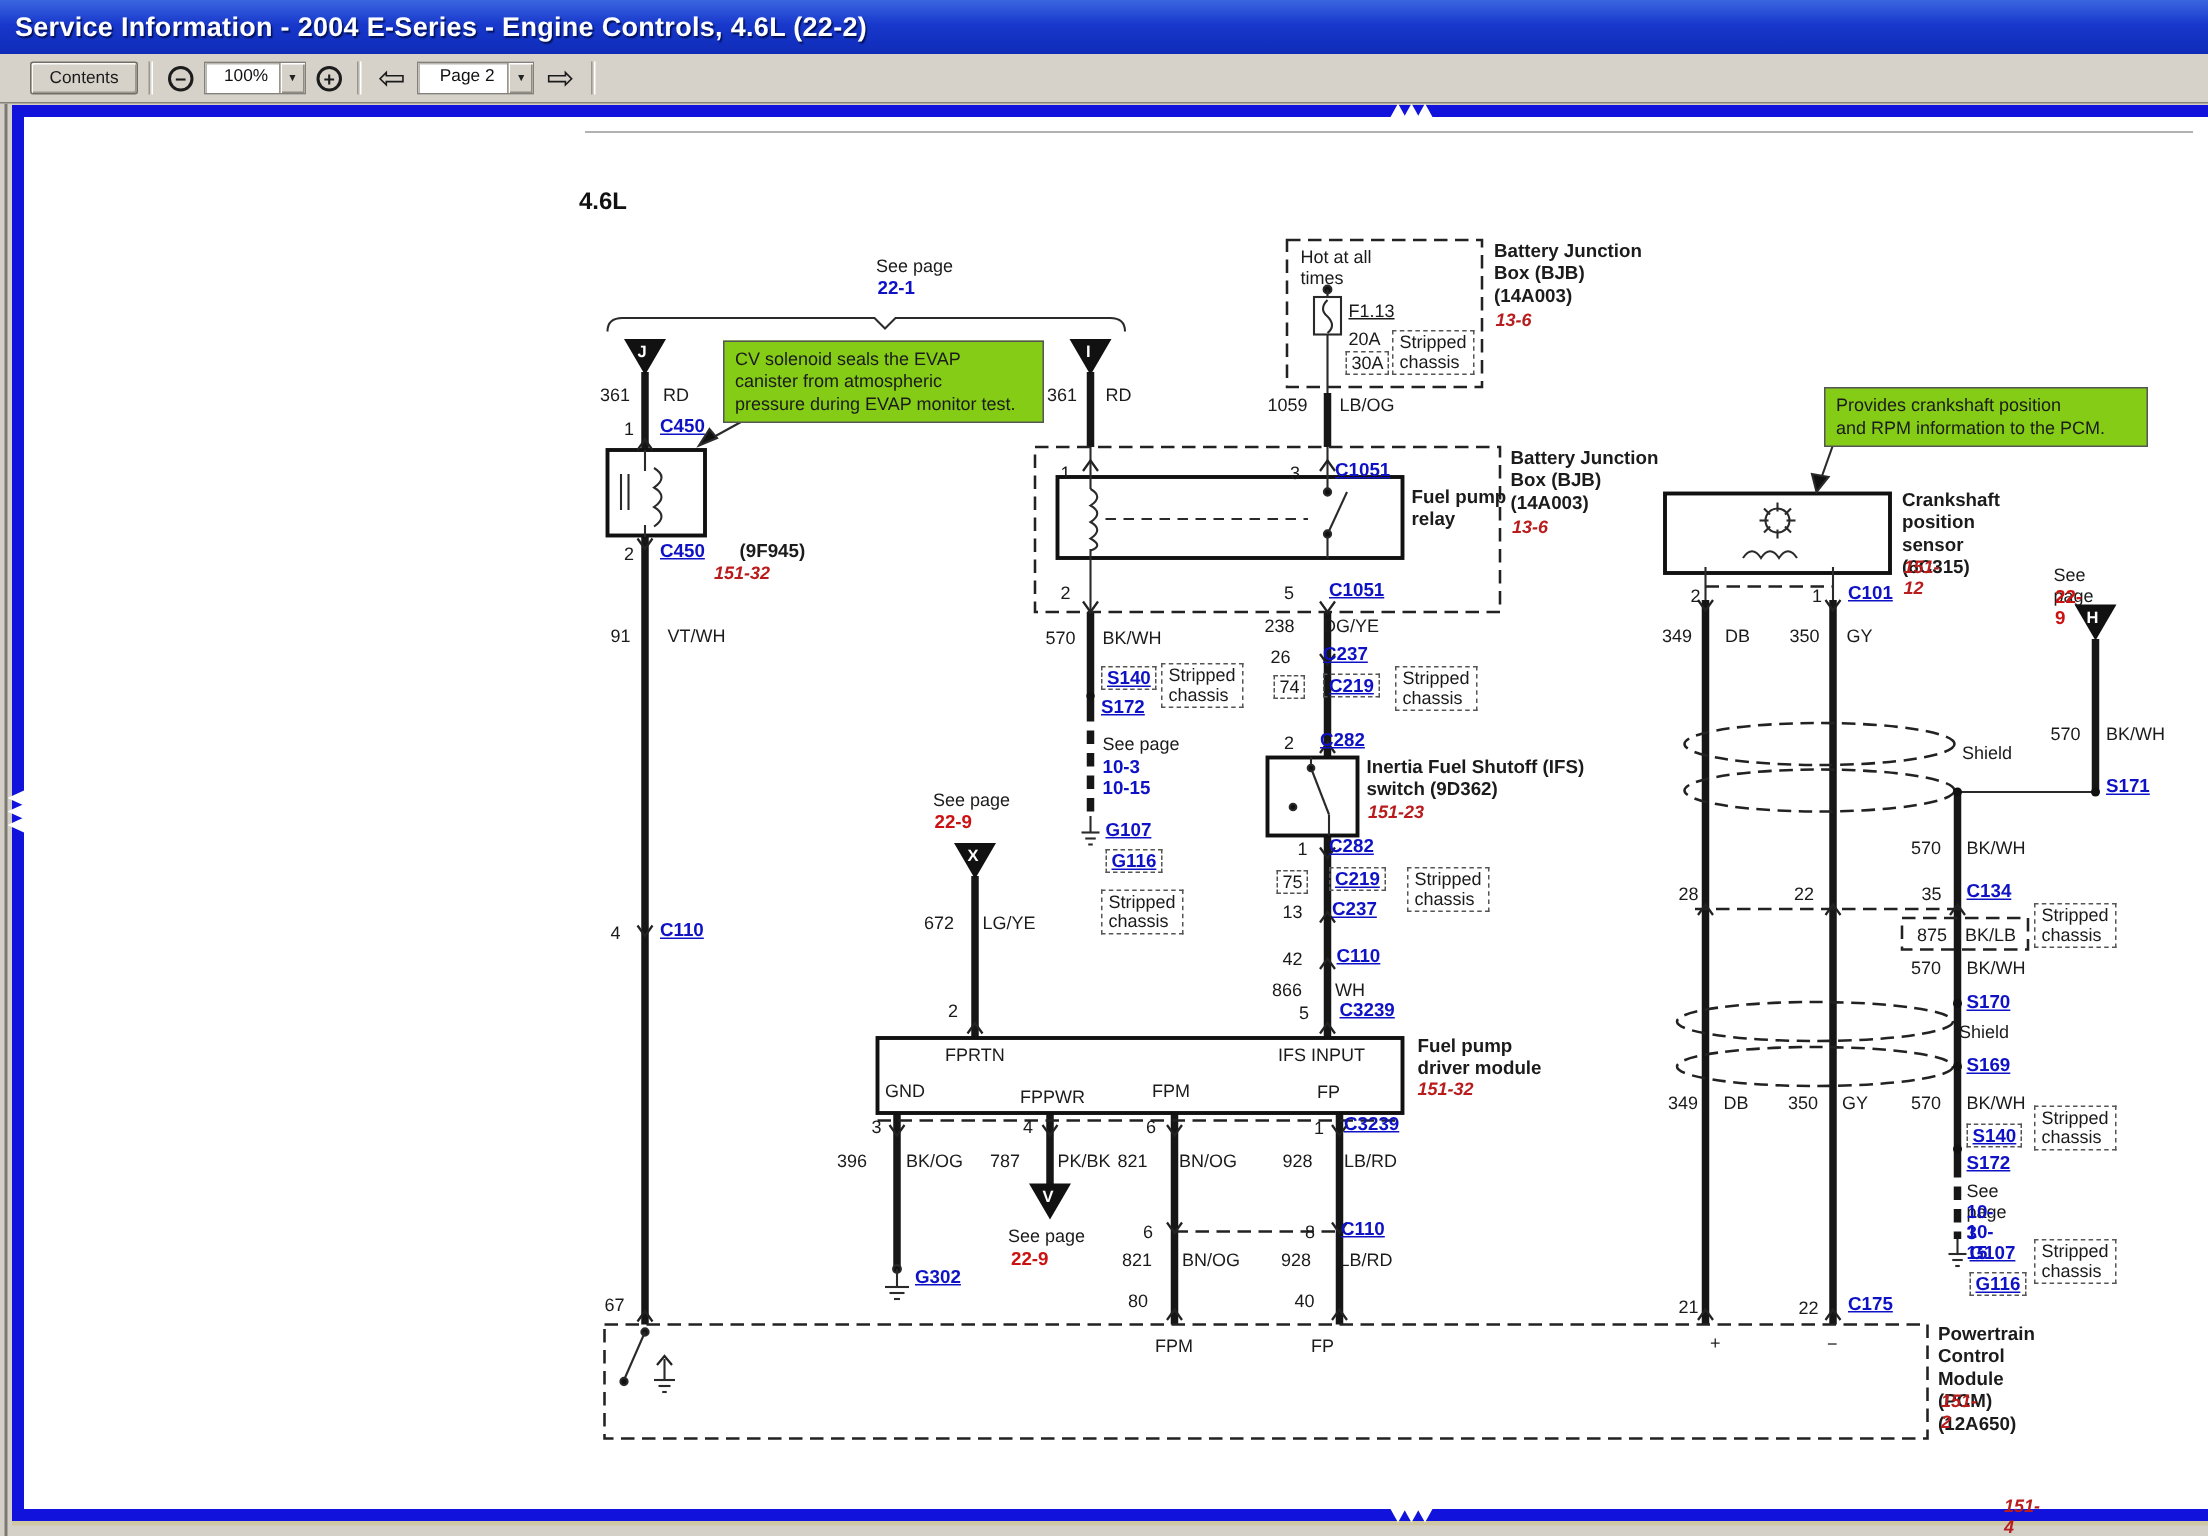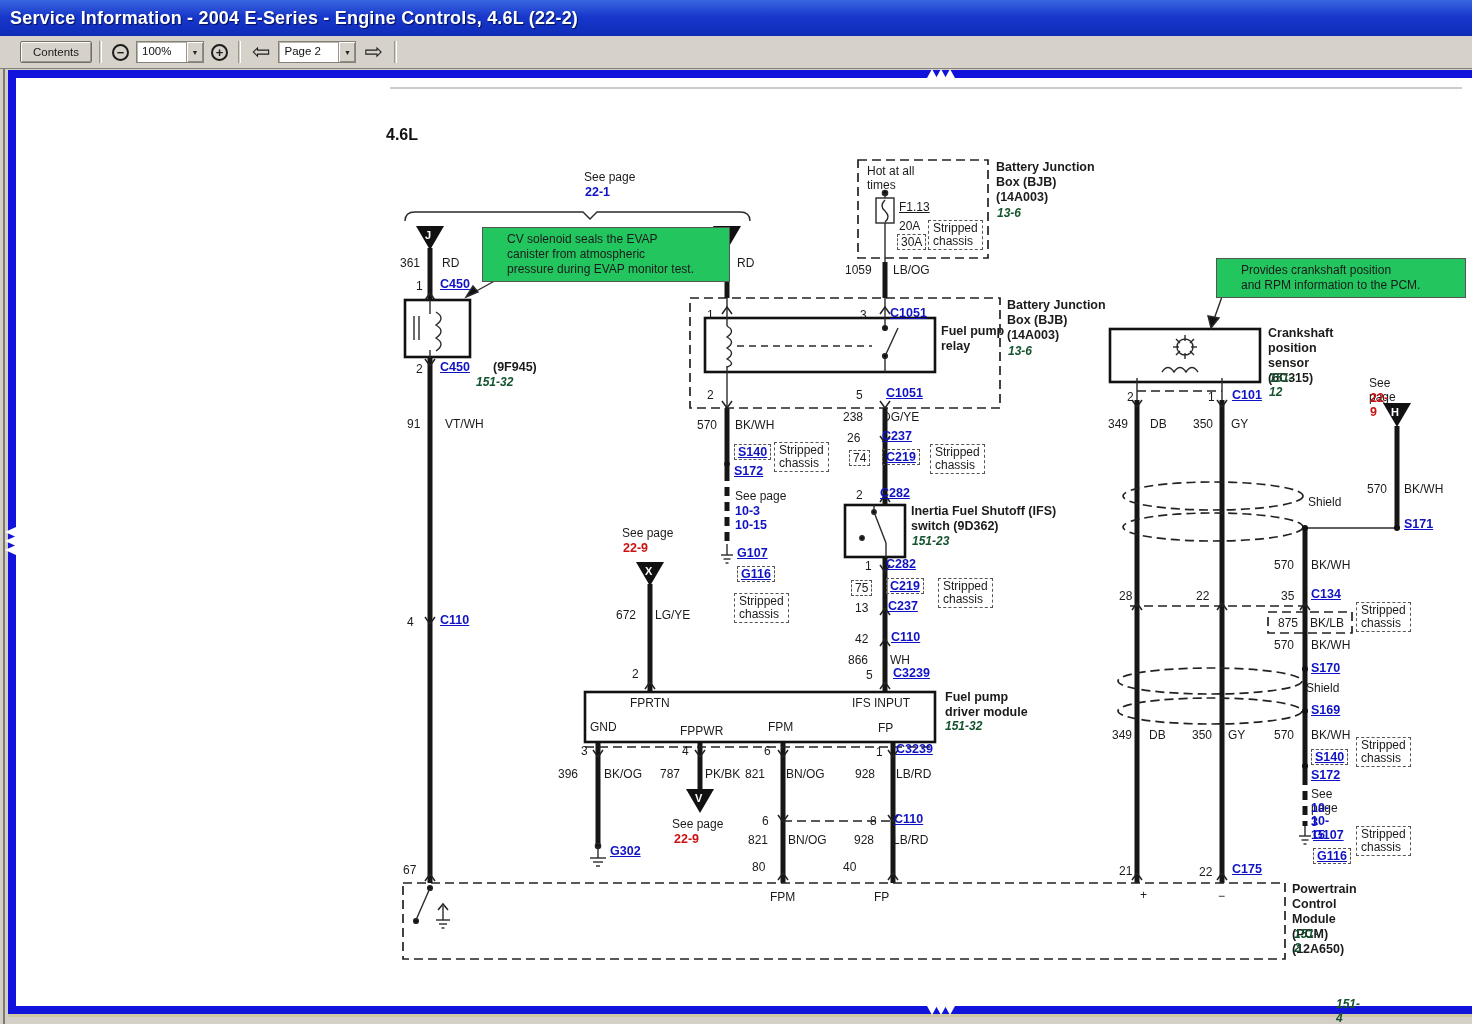--- a/index.html
+++ b/index.html
@@ -16,40 +16,40 @@
   #toolbar{position:absolute;left:0;top:36px;width:1472px;height:33px;z-index:3;background:#d6d2ca;
     border-bottom:1px solid #84817a;display:flex;align-items:center;padding-left:20px;box-sizing:border-box;}
   .tbtn{height:22px;padding:0 12px;font-size:11.5px;font-family:"Liberation Sans",sans-serif;color:#1a1a1a;
     background:#d6d2ca;border:1px solid #716e66;border-radius:2px;
     box-shadow:inset 1px 1px 0 #fcfbf8, inset -1px -1px 0 #9b988f;}
   .sep{width:1px;height:22px;border-left:1px solid #9a968c;border-right:1px solid #ffffff;margin:0 7px;}
   .circle-ic{width:17px;height:17px;border:2px solid #1c1c1c;border-radius:50%;display:inline-flex;
     align-items:center;justify-content:center;font-size:13px;font-weight:bold;color:#1c1c1c;line-height:1;margin:0 3px;background:transparent;}
   .combo{display:inline-flex;height:20px;margin:0 4px;border:1px solid #84817a;background:#fff;
     box-shadow:inset 1px 1px 0 #b9b6ae;}
-  .combo .val{width:44px;font-size:11.5px;color:#111;padding:3px 0 16px 5px;}
+  .combo .val{width:44px;font-size:11.5px;color:#111;padding:3px 0 16px 5px;text-align:center;}
   .combo .dd{width:16px;background:#d6d2ca;border-left:1px solid #9a968c;display:flex;align-items:center;
     justify-content:center;font-size:7px;color:#222;box-shadow:inset 1px 1px 0 #fff, inset -1px -1px 0 #8f8c84;}
   .navarrow{font-size:22px;color:#1a1a1a;margin:0 4px;line-height:1;background:none;border:none;padding:0;}
 
   
   #diagram-svg{position:absolute;left:0;top:0;z-index:1;pointer-events:none;}
   #labels{position:absolute;left:0;top:0;width:1245px;height:1024px;z-index:2;}
   .lbl{position:absolute;font-size:12px;color:#1b1b1b;white-space:pre-line;line-height:14px;font-family:"Liberation Sans",sans-serif;}
   .b,.comp{font-weight:bold;font-size:12.5px;line-height:15px;}
   .hdr{font-weight:bold;font-size:16px;color:#111;}
   .link{color:#0f12c4;font-weight:bold;font-size:12.5px;text-decoration:underline;}
   .pref{color:#0f12c4;font-weight:bold;font-size:12.5px;}
   .red{color:#cc1111;font-weight:bold;font-size:12.5px;}
-  .ital{color:#14532d;font-weight:bold;font-style:italic;font-size:12px;}
+  .ital{color:#b91c1c;font-weight:bold;font-style:italic;font-size:12px;}
   .ul{text-decoration:underline;}
   .dash{border:1px dashed #555;padding:0 3px;}
   .sc{border:1px dashed #555;padding:1px 4px;line-height:13px;}
   .al{color:#fff;font-weight:bold;font-size:11px;}
-  .notebox{position:absolute;border:1px solid #555;background:#22c55e;padding:4px 24px;font-size:12px;
+  .notebox{position:absolute;border:1px solid #555;background:#84cc16;padding:4px 7px;font-size:12px;
     line-height:15px;color:#1b1b1b;white-space:pre-line;z-index:2;font-family:"Liberation Sans",sans-serif;}
 
   
   .w{stroke:#161616;stroke-width:5;fill:none;}
   .wd{stroke:#161616;stroke-width:5;fill:none;stroke-dasharray:9 6;}
   .tn{stroke:#2a2a2a;stroke-width:1.4;fill:none;}
   .db{stroke:#222;stroke-width:1.7;fill:none;stroke-dasharray:9 5;}
   .cr{stroke:#111;stroke-width:2.6;fill:none;}
   .ch{stroke:#222;stroke-width:1.5;fill:none;}
   .dot{fill:#111;}
@@ -411,21 +411,21 @@
       <span class="lbl red" style="left: 674px; top: 832px;">22-9</span>
       <span class="lbl link" style="left: 610px; top: 844px;">G302</span>
       <span class="lbl" style="left: 762px; top: 814px;">6</span>
       <span class="lbl" style="left: 870px; top: 814px;">8</span>
       <span class="lbl link" style="left: 894px; top: 812px;">C110</span>
       <span class="lbl" style="left: 748px; top: 833px;">821</span>
       <span class="lbl" style="left: 788px; top: 833px;">BN/OG</span>
       <span class="lbl" style="left: 854px; top: 833px;">928</span>
       <span class="lbl" style="left: 893px; top: 833px;">LB/RD</span>
       <span class="lbl" style="left: 752px; top: 860px;">80</span>
-      <span class="lbl" style="left: 843px; top: 860px;">40</span>
+      <span class="lbl" style="left: 863px; top: 860px;">40</span>
       <span class="lbl" style="left: 770px; top: 890px;">FPM</span>
       <span class="lbl" style="left: 874px; top: 890px;">FP</span>
       <span class="lbl comp" style="left: 1292px; top: 882px;">Powertrain
 Control Module
 (PCM) (12A650)</span>
       <span class="lbl ital" style="left: 1294px; top: 927px;">151-2</span>
       <span class="lbl ital" style="left: 1336px; top: 981px; margin-top: 16px;">151-4</span>
       <span class="lbl" style="left: 1140px; top: 888px;">+</span>
       <span class="lbl" style="left: 1218px; top: 889px;">−</span>
       <span class="lbl" style="left: 1119px; top: 864px;">21</span>

